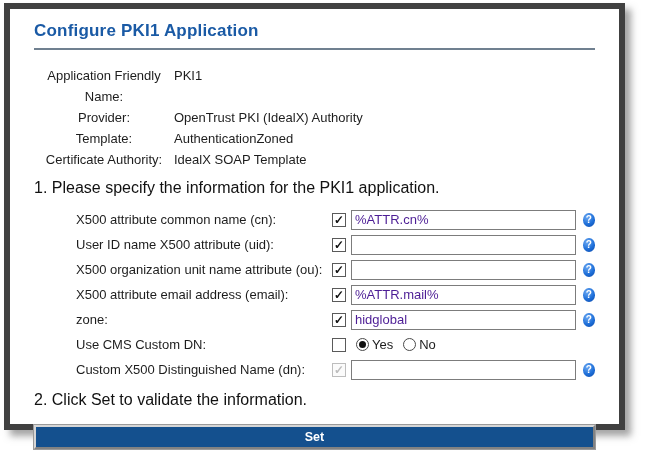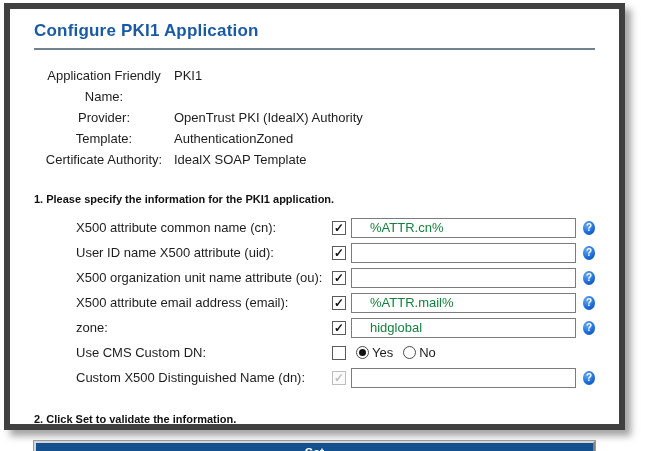--- a/index.html
+++ b/index.html
@@ -15,35 +15,35 @@
     font-size:17px; font-weight:bold; color:#1a5aa5; letter-spacing:0.2px;
     margin-top:2px;
   }
   .title-rule {
     border:none; border-top:2px solid #708090; margin-top:7px;
   }
   .info-block { margin-top:15px; font-size:13px; color:#1d1d1d; }
   .info-row { display:flex; line-height:21px; }
   .info-label { flex:0 0 140px;text-align:center; }
   .info-value { flex:1; }
-  .section-head { font-size:11px; font-weight:bold; color:#111; margin-top:23px; }
+  .section-head { font-size:16px; font-weight:normal; color:#111; margin-top:9px; }
   .form-block { margin-top:10px; margin-left:42px; }
   .form-row { display:flex; align-items:center; height:25px; font-size:13px; color:#1d1d1d; }
   .field-label { flex:0 0 256px; }
   .checkbox {
     width:14px; height:14px; border:1px solid #5a5a5a; background:#ffffff;
     display:inline-flex; align-items:center; justify-content:center;
     font-size:12px; line-height:12px; color:#111; font-weight:bold;
     flex:0 0 14px; cursor:pointer;
   }
   .checkbox.disabled { border-color:#bdbdbd; color:#bdbdbd; background:#fbfbfb; }
   .text-input {
     width:254px; height:20px; border:1px solid #7c7c7c; background:#ffffff;
-    font-family:"Liberation Sans", sans-serif; font-size:13px; color:#15803d;
-    padding:0 18px; margin-left:5px;
+    font-family:"Liberation Sans", sans-serif; font-size:13px; color:#4c1d95;
+    padding:0 3px; margin-left:5px;
   }
   .help-icon {
     width:14px; height:14px; border-radius:50%;
     background: radial-gradient(circle at 35% 30%, #6aa8f2, #1e6fd9 55%, #0b48a8);
     color:#ffffff; font-size:10px; font-weight:bold;
     display:inline-flex; align-items:center; justify-content:center;
     margin-left:7px; cursor:pointer;
   }
   .radio-group { display:flex; align-items:center; margin-left:10px; }
   .radio {

